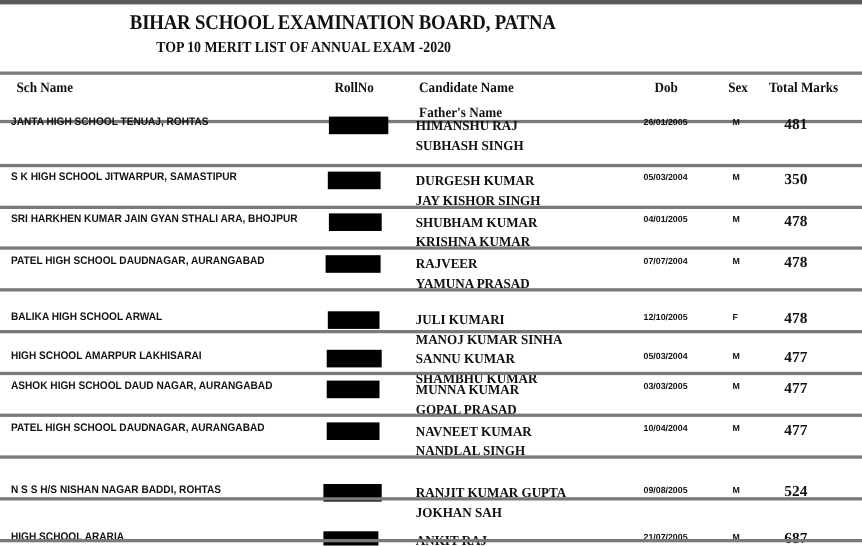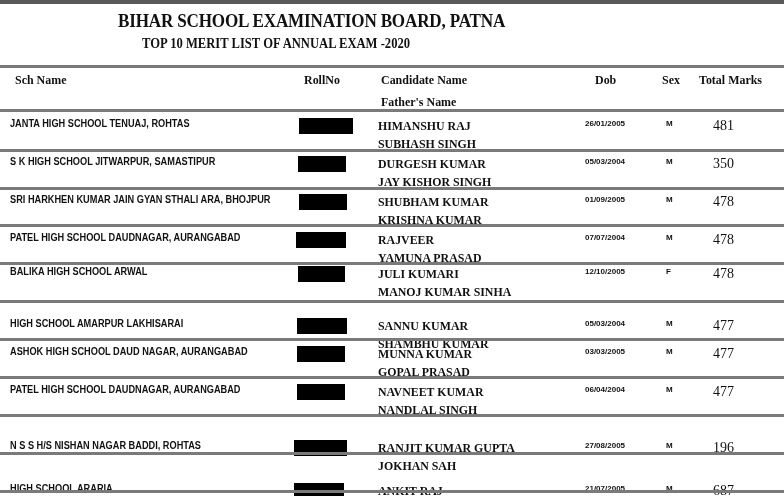--- a/index.html
+++ b/index.html
@@ -10,42 +10,42 @@
   .hline { position: absolute; left: 0; width: 784px; height: 3px; background: #7a7a7a; }
   .hdr { position: absolute; font-family: "Liberation Serif", serif; font-weight: bold; font-size: 13px; white-space: nowrap; transform: scaleX(0.92); transform-origin: left top; }
   .row { position: absolute; left: 0; width: 784px; height: 38px; }
   .sch { position: absolute; left: 10px; top: 6px; font-family: "Liberation Sans", sans-serif; font-weight: bold; font-size: 10px; white-space: nowrap; transform: scaleX(0.92); transform-origin: left top; }
   .roll { position: absolute; top: 6px; height: 16px; background: #000; }
   .cname, .fname { position: absolute; left: 378px; font-family: "Liberation Serif", serif; font-weight: bold; font-size: 12.5px; white-space: nowrap; transform: scaleX(0.95); transform-origin: left top; }
   .cname { top: 7px; }
   .fname { top: 25px; }
   .dob { position: absolute; left: 585px; top: 7px; font-family: "Liberation Sans", sans-serif; font-weight: bold; font-size: 8px; white-space: nowrap; text-align: right; }
   .sex { position: absolute; left: 666px; top: 7px; font-family: "Liberation Sans", sans-serif; font-weight: bold; font-size: 8px; }
-  .marks { position: absolute; left: 713px; top: 6px; font-family: "Liberation Serif", serif; font-weight: normal; font-size: 14px; }
+  .marks { position: absolute; left: 713px; top: 6px; font-family: "Liberation Serif", serif; font-weight: bold; font-size: 14px; }
 </style>
 </head>
 <body>
 
 <div class="top-border"></div>
 <div class="title">BIHAR SCHOOL EXAMINATION BOARD, PATNA</div>
 <div class="subtitle">TOP 10 MERIT LIST OF ANNUAL EXAM -2020</div>
 
 <div class="hline" style="top:65px"></div>
 
 <div class="hdr" style="left:15px; top:72px">Sch Name</div>
 <div class="hdr" style="left:304px; top:72px">RollNo</div>
 <div class="hdr" style="left:381px; top:72px">Candidate Name</div>
 <div class="hdr" style="left:381px; top:94px">Father's Name</div>
 <div class="hdr" style="left:595px; top:72px">Dob</div>
 <div class="hdr" style="left:662px; top:72px">Sex</div>
 <div class="hdr" style="left:699px; top:72px">Total Marks</div>
 
 <div class="hline" style="top:109px"></div>
 
-<div class="row" style="top:112px">
+<div class="row" style="top:100px">
   <div class="sch">JANTA HIGH SCHOOL TENUAJ, ROHTAS</div>
   <div class="roll" style="left:299px; width:54px"></div>
   <div class="cname">HIMANSHU RAJ</div>
   <div class="fname">SUBHASH SINGH</div>
   <div class="dob">26/01/2005</div>
   <div class="sex">M</div>
   <div class="marks">481</div>
 </div>
 <div class="hline" style="top:149px"></div>
 
@@ -58,38 +58,38 @@
   <div class="sex">M</div>
   <div class="marks">350</div>
 </div>
 <div class="hline" style="top:187px"></div>
 
 <div class="row" style="top:188px">
   <div class="sch">SRI HARKHEN KUMAR JAIN GYAN STHALI ARA, BHOJPUR</div>
   <div class="roll" style="left:299px; width:48px"></div>
   <div class="cname">SHUBHAM KUMAR</div>
   <div class="fname">KRISHNA KUMAR</div>
-  <div class="dob">01/09/2005</div>
+  <div class="dob">04/01/2005</div>
   <div class="sex">M</div>
   <div class="marks">478</div>
 </div>
 <div class="hline" style="top:224px"></div>
 
 <div class="row" style="top:226px">
   <div class="sch">PATEL HIGH SCHOOL DAUDNAGAR, AURANGABAD</div>
   <div class="roll" style="left:296px; width:50px"></div>
   <div class="cname">RAJVEER</div>
   <div class="fname">YAMUNA PRASAD</div>
   <div class="dob">07/07/2004</div>
   <div class="sex">M</div>
   <div class="marks">478</div>
 </div>
 <div class="hline" style="top:262px"></div>
 
-<div class="row" style="top:260px">
+<div class="row" style="top:277px">
   <div class="sch">BALIKA HIGH SCHOOL ARWAL</div>
   <div class="roll" style="left:298px; width:47px"></div>
   <div class="cname">JULI KUMARI</div>
   <div class="fname">MANOJ KUMAR SINHA</div>
   <div class="dob">12/10/2005</div>
   <div class="sex">F</div>
   <div class="marks">478</div>
 </div>
 <div class="hline" style="top:300px"></div>
 
@@ -113,34 +113,34 @@
   <div class="sex">M</div>
   <div class="marks">477</div>
 </div>
 <div class="hline" style="top:376px"></div>
 
 <div class="row" style="top:378px">
   <div class="sch">PATEL HIGH SCHOOL DAUDNAGAR, AURANGABAD</div>
   <div class="roll" style="left:297px; width:48px"></div>
   <div class="cname">NAVNEET KUMAR</div>
   <div class="fname">NANDLAL SINGH</div>
-  <div class="dob">06/04/2004</div>
+  <div class="dob">10/04/2004</div>
   <div class="sex">M</div>
   <div class="marks">477</div>
 </div>
 <div class="hline" style="top:414px"></div>
 
 <div class="row" style="top:434px">
   <div class="sch">N S S H/S NISHAN NAGAR BADDI, ROHTAS</div>
   <div class="roll" style="left:294px; width:53px"></div>
   <div class="cname">RANJIT KUMAR GUPTA</div>
   <div class="fname">JOKHAN SAH</div>
-  <div class="dob">27/08/2005</div>
+  <div class="dob">09/08/2005</div>
   <div class="sex">M</div>
-  <div class="marks">196</div>
+  <div class="marks">524</div>
 </div>
 <div class="hline" style="top:452px"></div>
 
 <div class="row" style="top:477px">
   <div class="sch">HIGH SCHOOL ARARIA</div>
   <div class="roll" style="left:294px; width:50px"></div>
   <div class="cname">ANKIT RAJ</div>
   <div class="fname">ARUN KUMAR SAH</div>
   <div class="dob">21/07/2005</div>
   <div class="sex">M</div>

